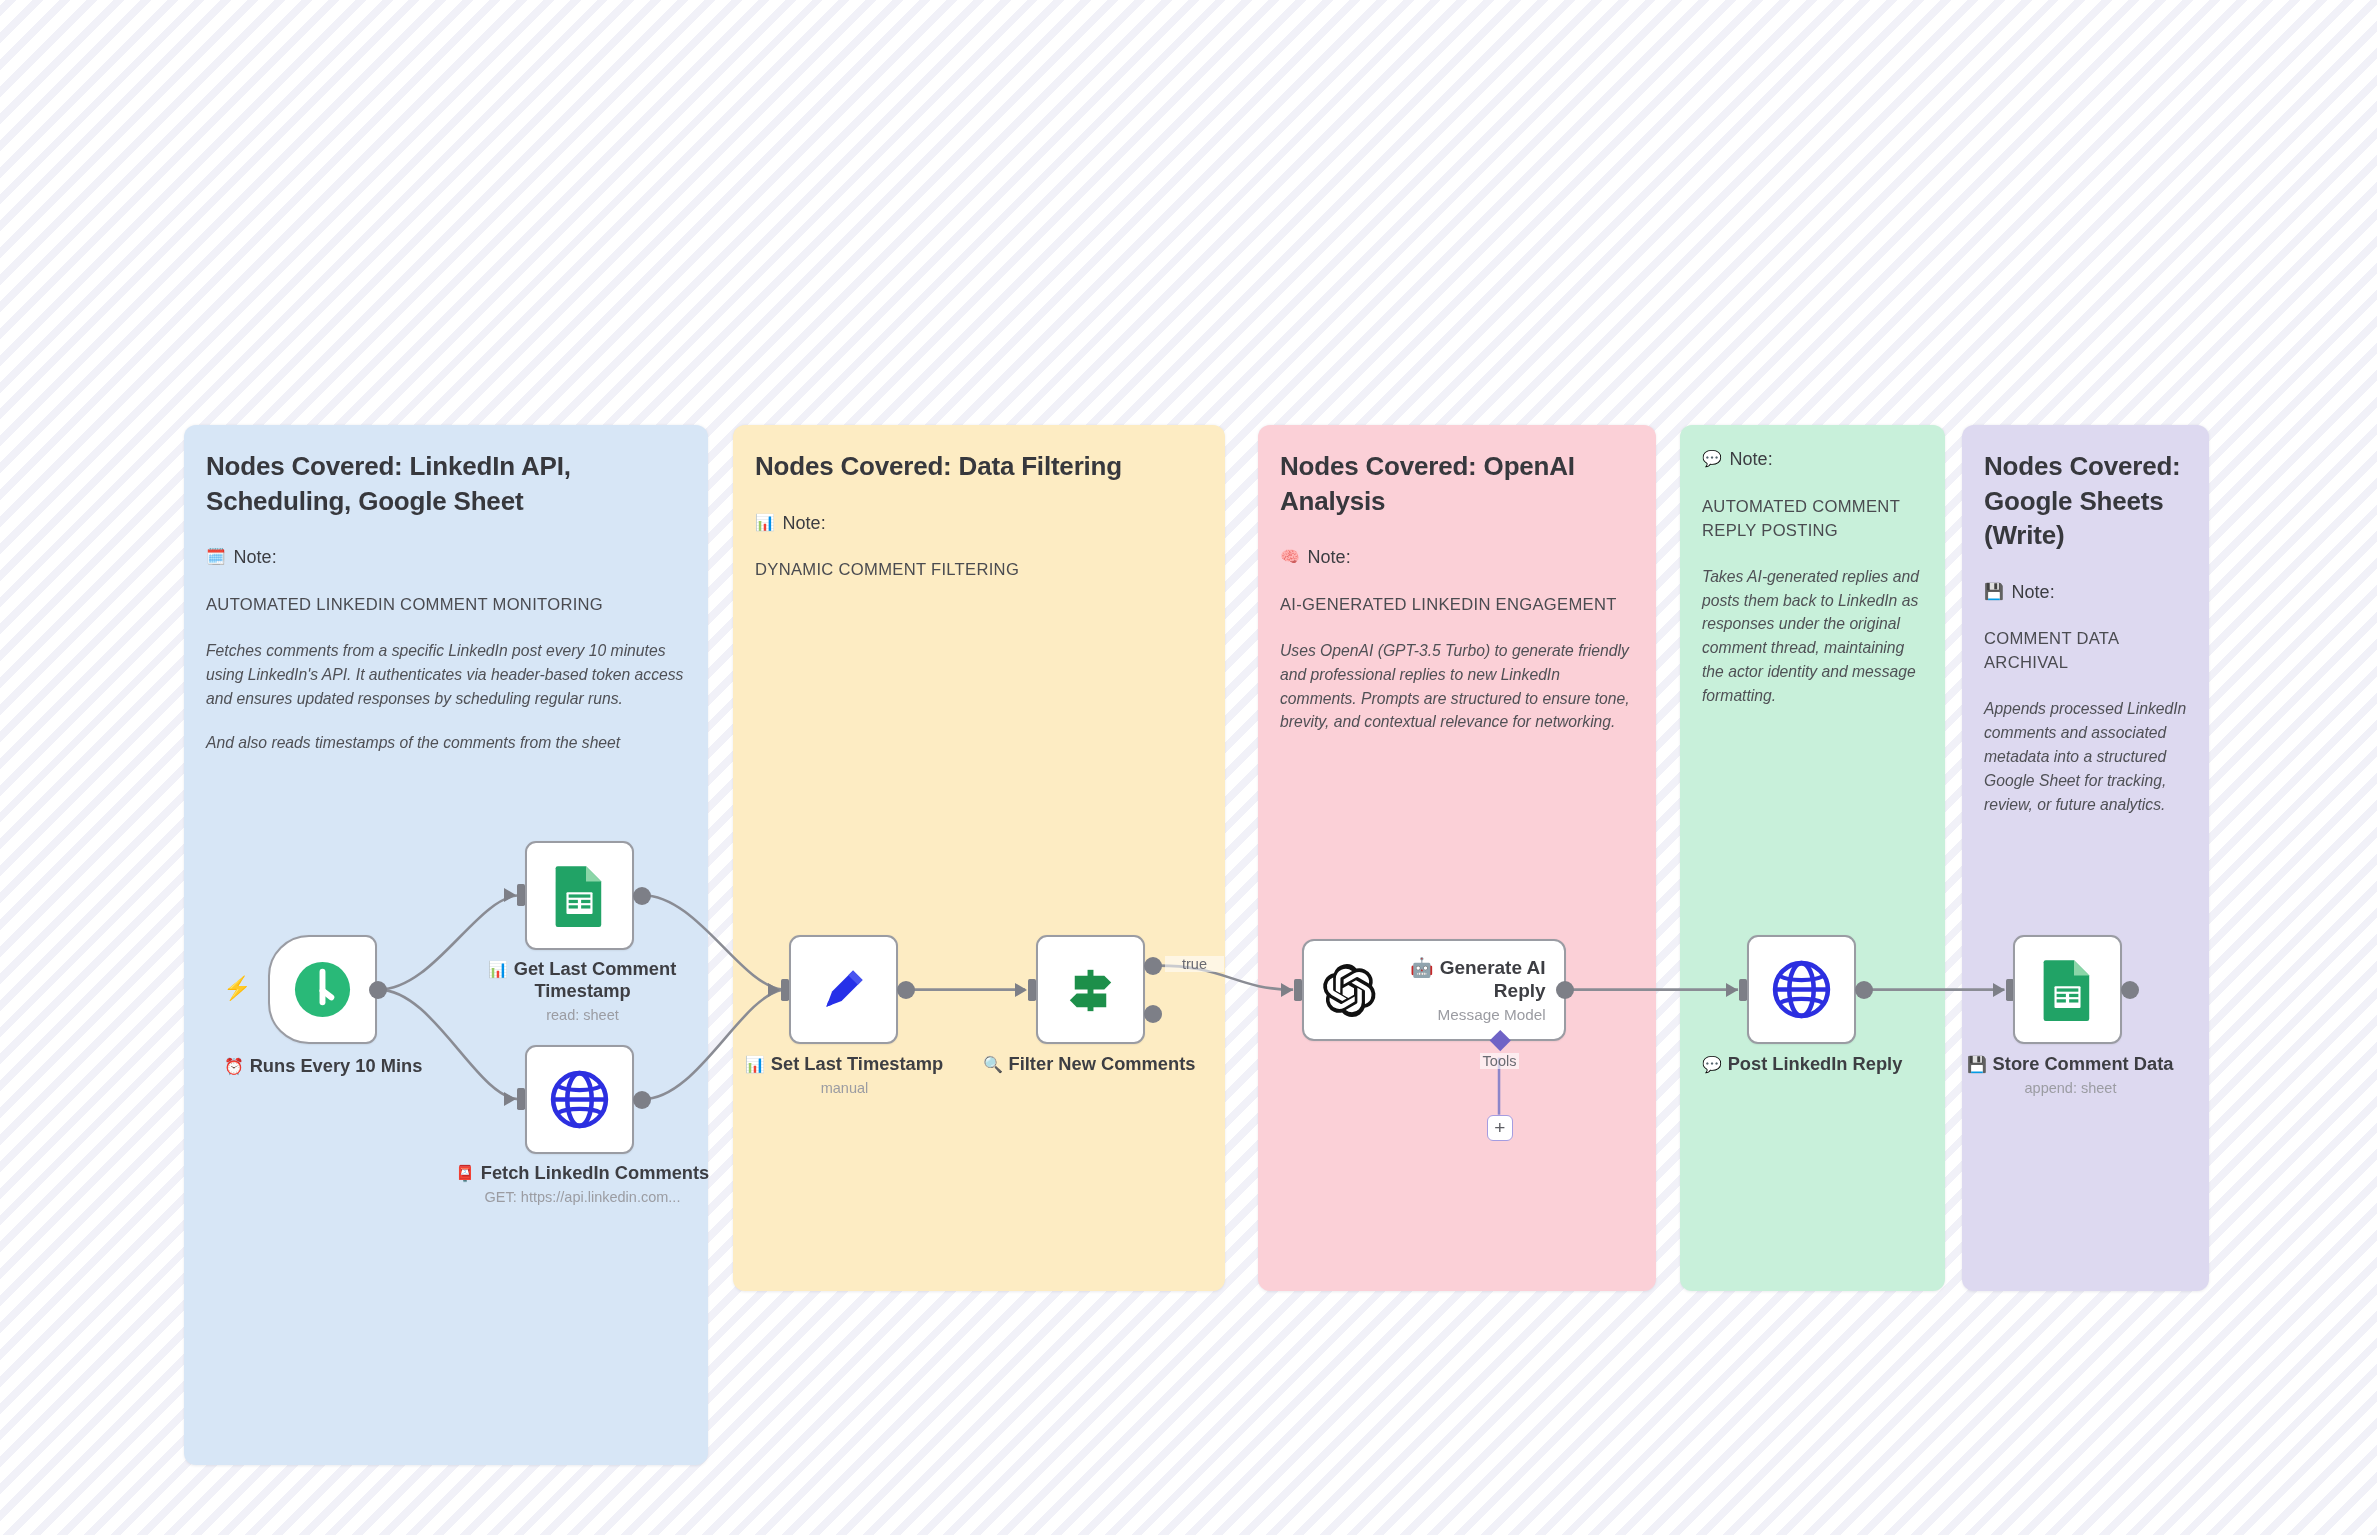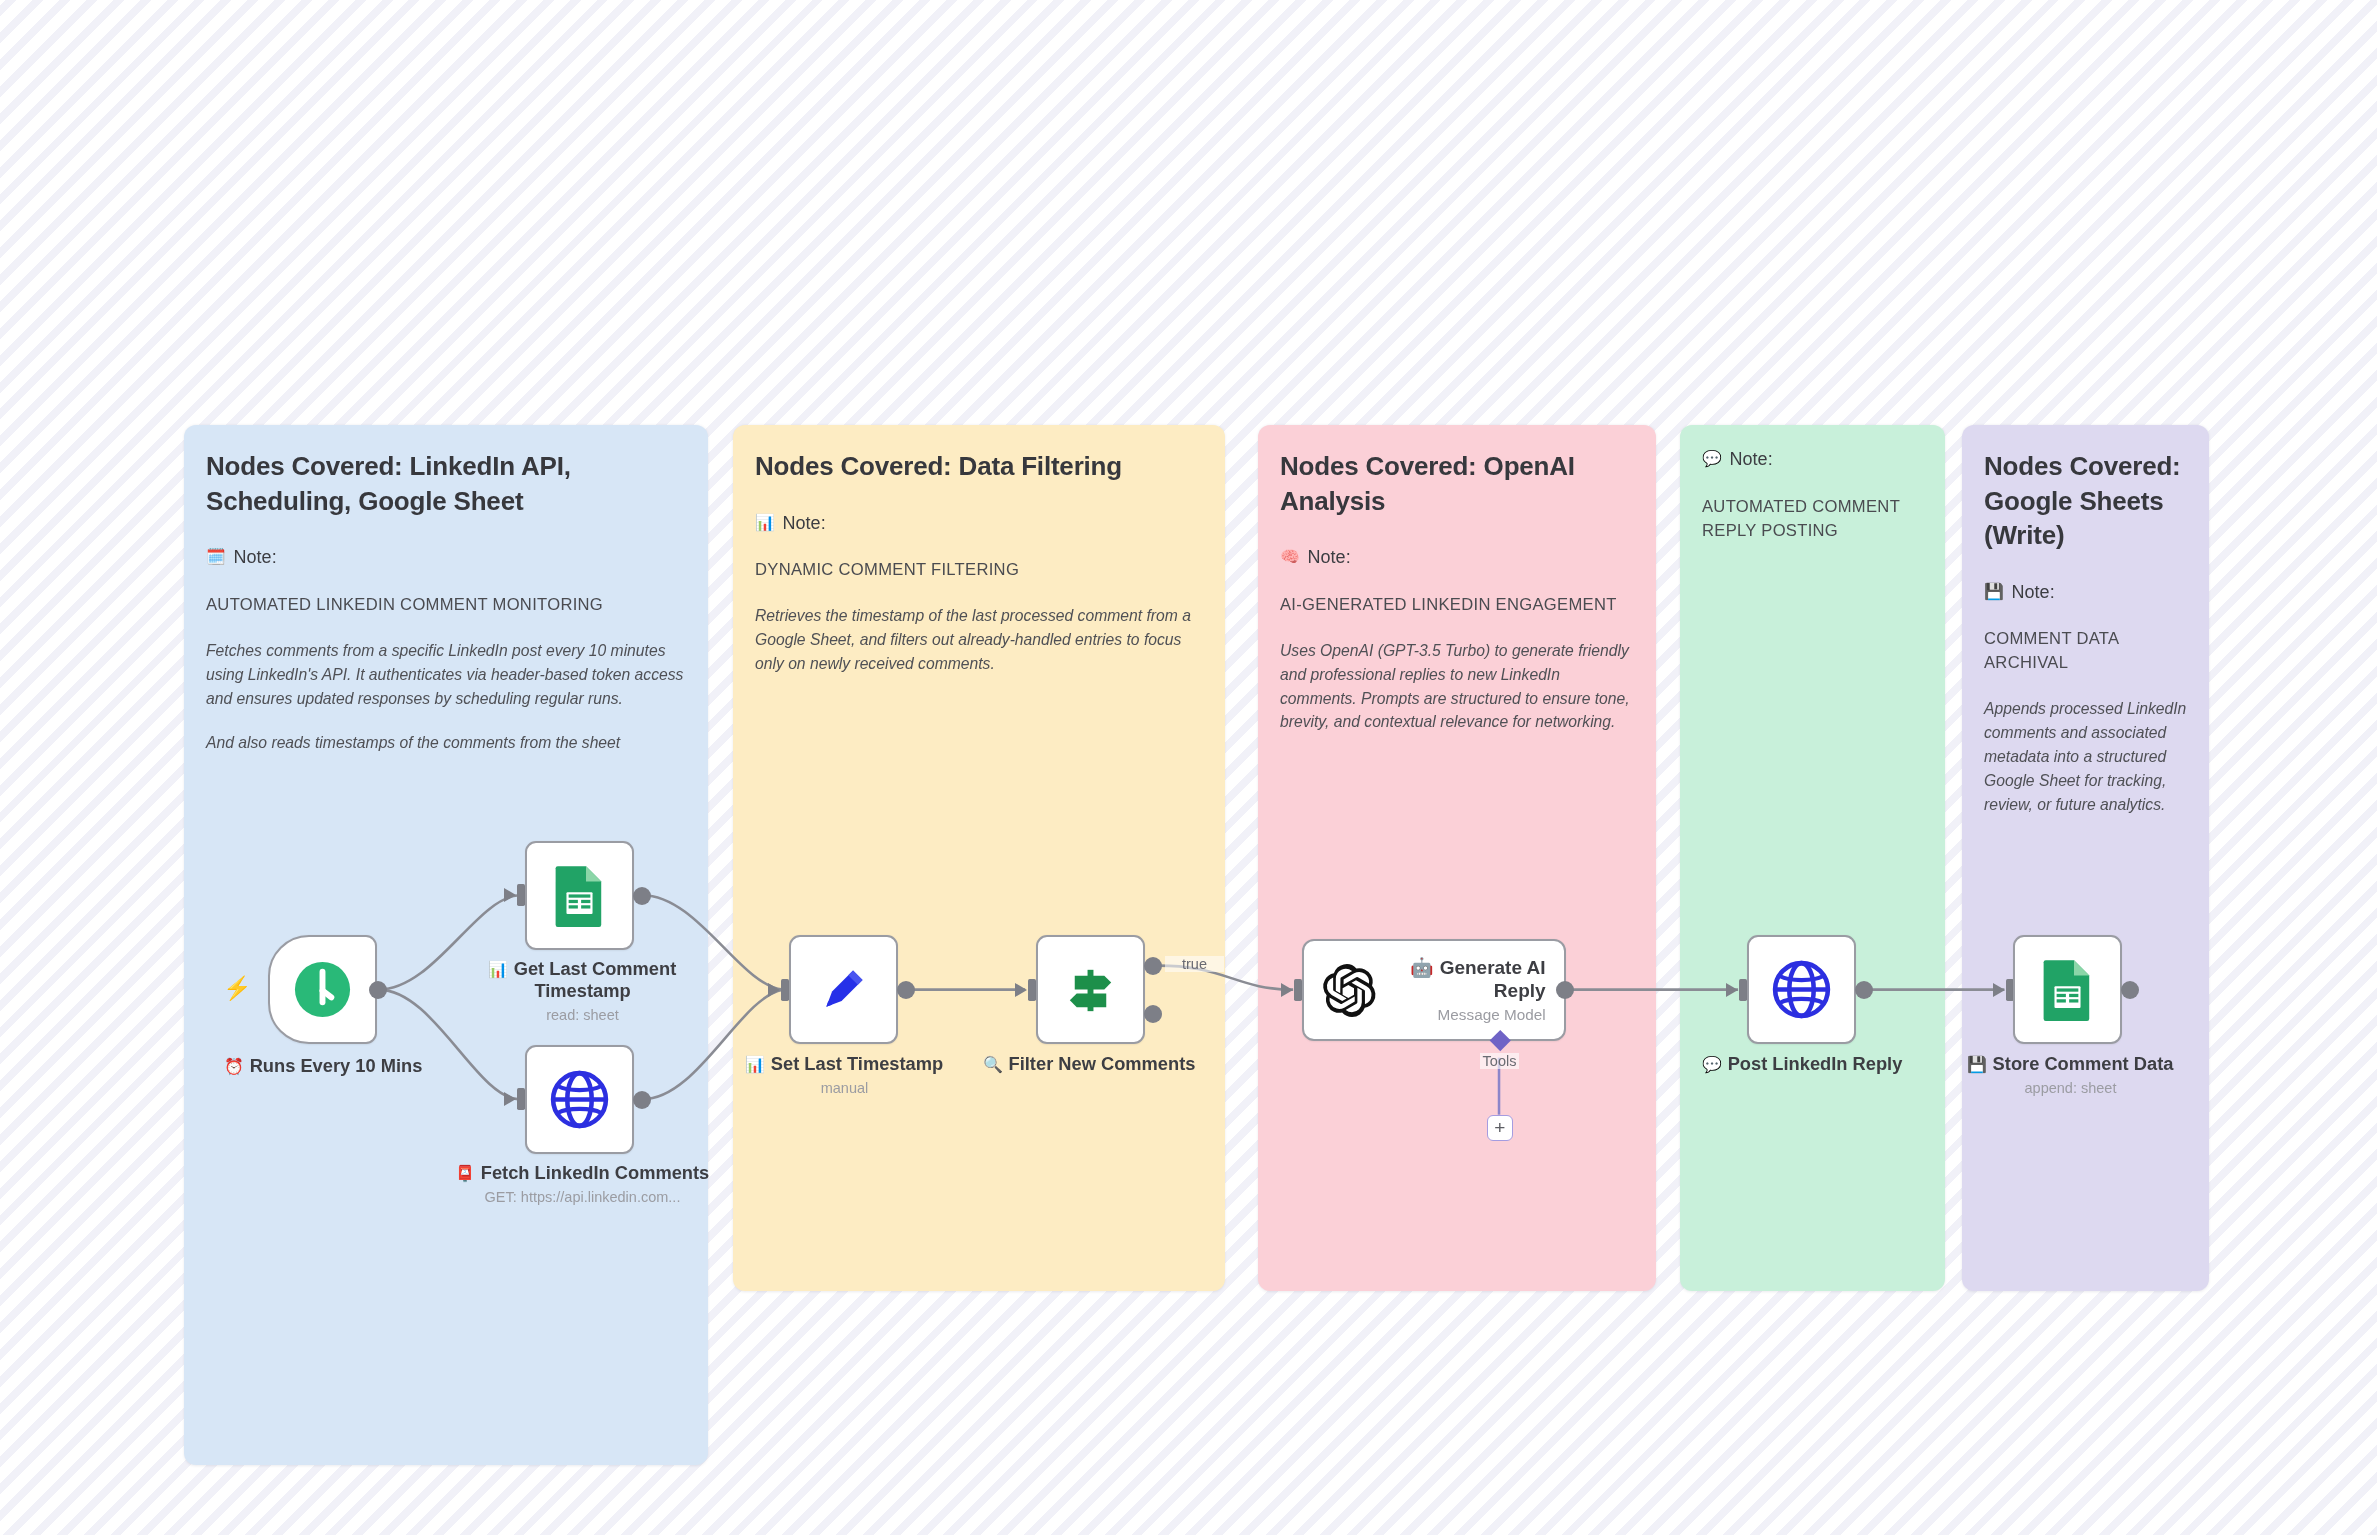--- a/index.html
+++ b/index.html
@@ -225,39 +225,39 @@
     <div class="panel-body">And also reads timestamps of the comments from the sheet</div>
   </div>
 
   <div class="panel" id="p1" style="left:733px; top:425px; width:492px; height:866px; background:#fdecc3;">
     <div class="panel-title">Nodes Covered: Data Filtering</div>
     <div class="note-row">
       <span class="note-emoji">📊</span>
       <span class="note-label">Note:</span>
     </div>
     <div class="panel-heading">DYNAMIC COMMENT FILTERING</div>
-    <div class="panel-body">Retrieves the timestamp of the last processed comment from a Google Sheet, and filters out already-handled entries to focus only on newly received comments.</div>
   </div>
 
   <div class="panel" id="p2" style="left:1258px; top:425px; width:398px; height:866px; background:#fbd0d7;">
     <div class="panel-title">Nodes Covered: OpenAI Analysis</div>
     <div class="note-row">
       <span class="note-emoji">🧠</span>
       <span class="note-label">Note:</span>
     </div>
     <div class="panel-heading">AI-GENERATED LINKEDIN ENGAGEMENT</div>
     <div class="panel-body">Uses OpenAI (GPT-3.5 Turbo) to generate friendly and professional replies to new LinkedIn comments. Prompts are structured to ensure tone, brevity, and contextual relevance for networking.</div>
   </div>
 
   <div class="panel" id="p3" style="left:1680px; top:425px; width:265px; height:866px; background:#c8f0da;">
     <div class="note-row">
       <span class="note-emoji">💬</span>
       <span class="note-label">Note:</span>
     </div>
     <div class="panel-heading">AUTOMATED COMMENT REPLY POSTING</div>
+    <div class="panel-body">Takes AI-generated replies and posts them back to LinkedIn as responses under the original comment thread, maintaining the actor identity and message formatting.</div>
   </div>
 
   <div class="panel" id="p4" style="left:1962px; top:425px; width:247px; height:866px; background:#ddd9f0;">
     <div class="panel-title">Nodes Covered: Google Sheets (Write)</div>
     <div class="note-row">
       <span class="note-emoji">💾</span>
       <span class="note-label">Note:</span>
     </div>
     <div class="panel-heading">COMMENT DATA ARCHIVAL</div>
     <div class="panel-body">Appends processed LinkedIn comments and associated metadata into a structured Google Sheet for tracking, review, or future analytics.</div>

